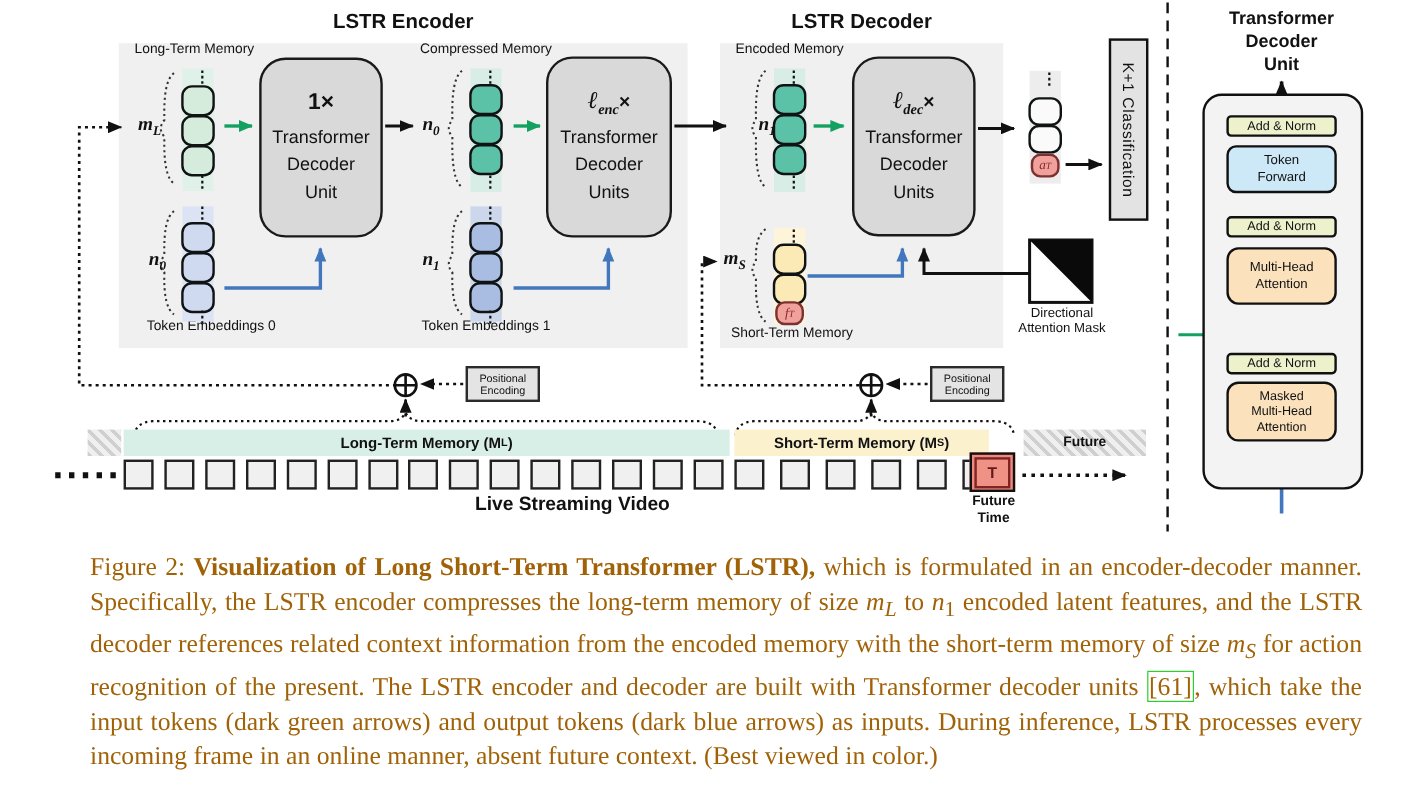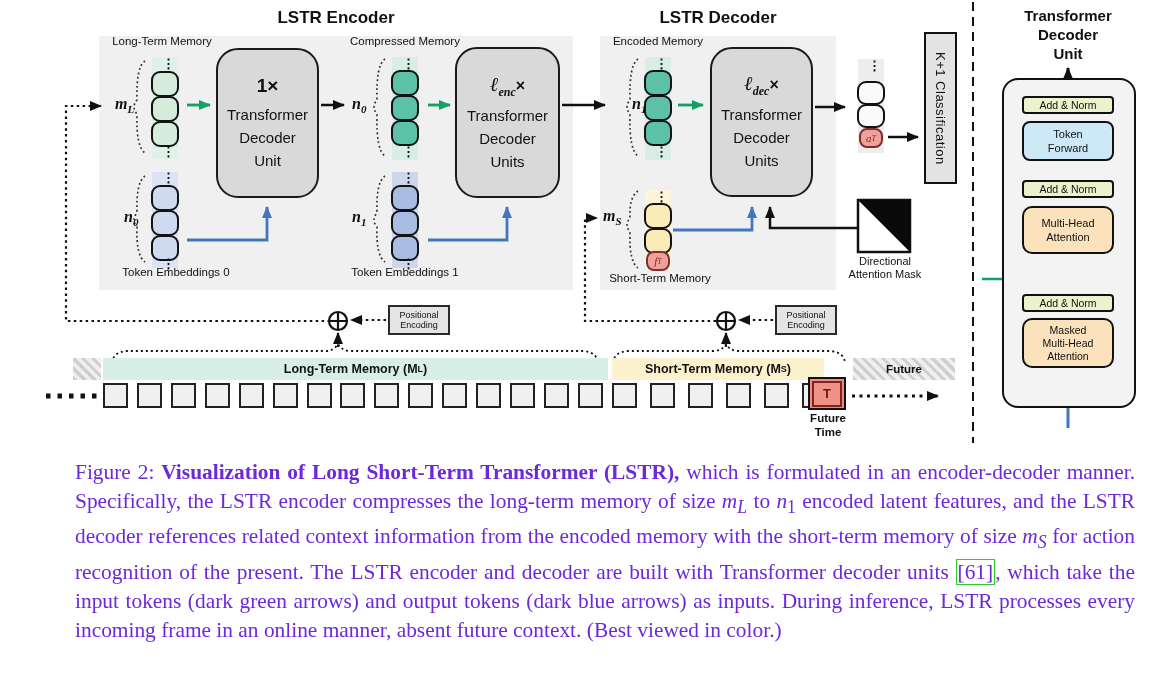--- a/index.html
+++ b/index.html
@@ -40,21 +40,21 @@
   .tdu-outer{background:#f3f3f3;border:2.5px solid #111;border-radius:16px;}
   .frames{position:absolute;display:flex;justify-content:space-between;}
   .frame{width:25px;height:25px;background:#f0f0f0;border:2px solid #222;box-sizing:border-box;}
   .hatch{background:repeating-linear-gradient(45deg,#cfcfcf 0 3px,#efefef 3px 7px);}
   .bstrip{font-weight:bold;font-size:12.5px;display:flex;align-items:center;justify-content:center;}
   .bstrip sub{font-size:9px;}
   .tframe{border:2.5px solid #111;background:#ee8a7e;display:flex;align-items:center;justify-content:center;}
   .tframe .tin{width:26px;height:22px;border:2px solid #7f2424;background:#f09186;display:flex;
                align-items:center;justify-content:center;font-weight:bold;font-size:13px;color:#611b1b;}
   #caption{position:absolute;left:75px;top:458px;width:1060px;font-family:"Liberation Serif",serif;
-           font-size:21.4px;line-height:29px;text-align:justify;color:#6d28d9;}
+           font-size:21.4px;line-height:29px;text-align:justify;color:#a16207;}
   #caption .cite{border:1.5px solid #2ecc2e;padding:0 1px;}
   #watermark{position:absolute;left:845px;top:612px;font-size:30px;color:rgba(160,160,160,0.55);
              letter-spacing:1px;white-space:nowrap;}
 </style>
 </head>
 <body>
 
 <div id="page">
 
   <div class="abs panel" style="left:99px;top:36px;width:474px;height:254px;"></div>
@@ -318,20 +318,21 @@
       <div class="frame"></div>
       <div class="frame"></div>
       <div class="frame"></div>
       <div class="frame"></div>
       <div class="frame"></div>
     </div>
   <div class="abs tframe" style="left:808px;top:377px;width:38px;height:33px;">
     <div class="tin">T</div>
   </div>
 
+  <div class="abs" style="left:332px;top:412px;width:290px;text-align:center;font-weight:bold;font-size:16px;">Live Streaming Video</div>
   <div class="abs" style="left:798px;top:412px;width:60px;text-align:center;font-weight:bold;font-size:11.5px;line-height:13.5px;">
     <span>Future</span><br><span>Time</span>
   </div>
 
   <div id="caption"><span>Figure 2: </span><span style="font-weight: bold;">Visualization of Long Short-Term Transformer (LSTR),</span><span> which is formulated in an encoder-decoder manner. Specifically, the LSTR encoder compresses the long-term memory of size </span><span style="font-style: italic;">m</span><sub style="font-style: italic;">L</sub><span> to </span><span style="font-style: italic;">n</span><sub>1</sub><span> encoded latent features, and the LSTR decoder references related context information from the encoded memory with the short-term memory of size </span><span style="font-style: italic;">m</span><sub style="font-style: italic;">S</sub><span> for action recognition of the present. The LSTR encoder and decoder are built with Transformer decoder units </span><span class="cite">[61]</span><span>, which take the input tokens (dark green arrows) and output tokens (dark blue arrows) as inputs. During inference, LSTR processes every incoming frame in an online manner, absent future context. (Best viewed in color.)</span></div>
 
 
 </div>
 
 </body></html>

